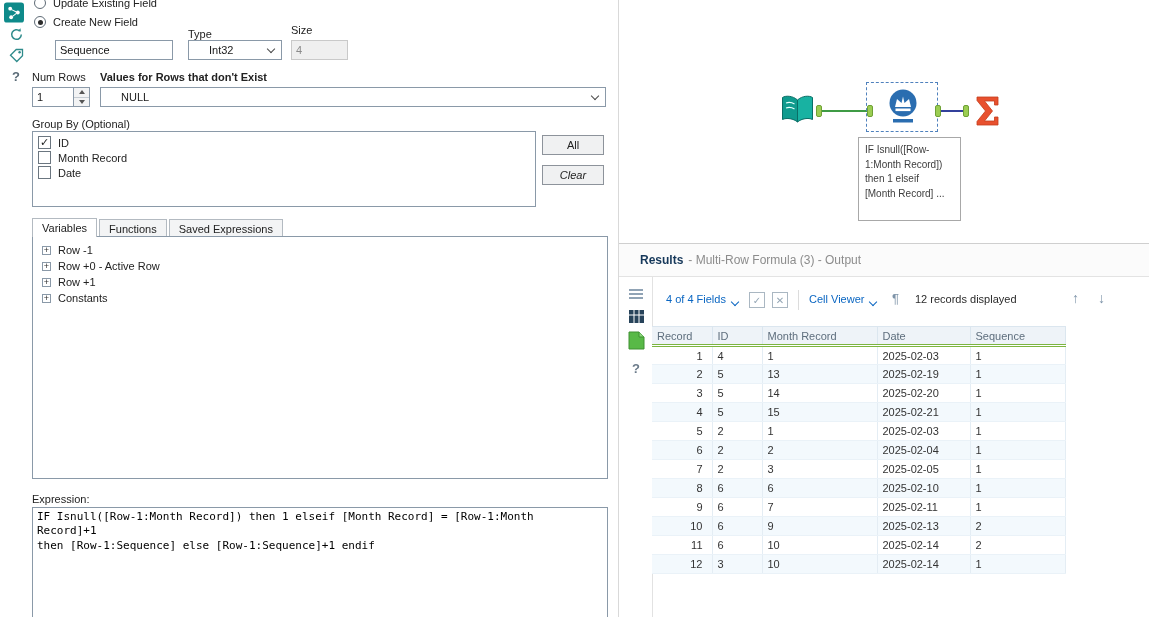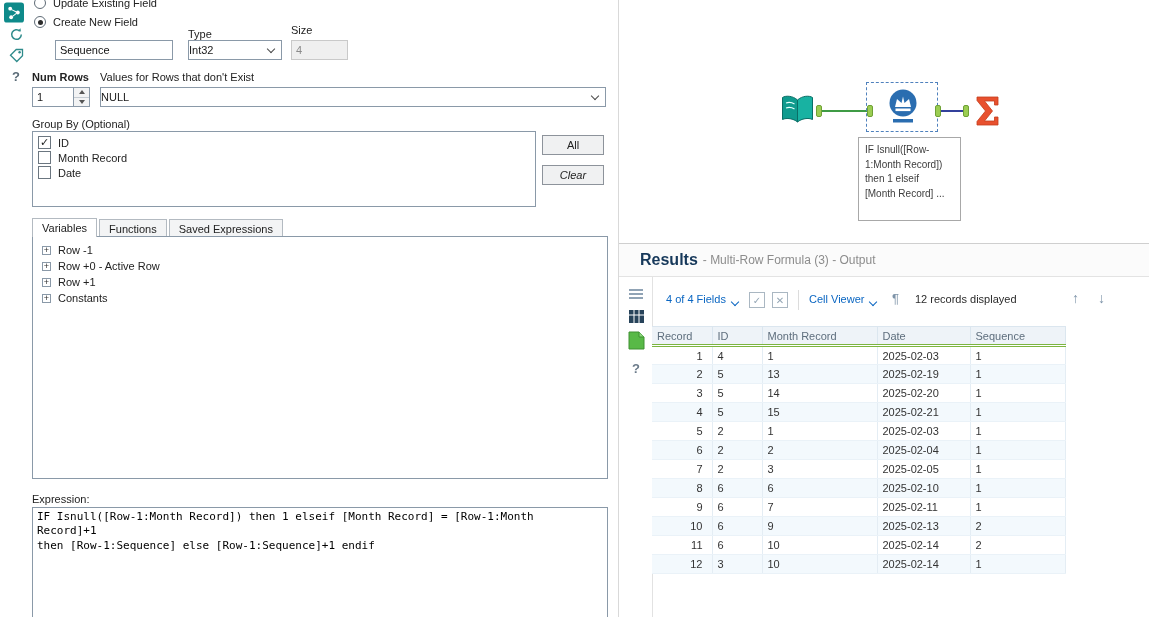--- a/index.html
+++ b/index.html
@@ -12,21 +12,21 @@
   .leftstrip { position:absolute; left:0; top:0; width:30px; height:617px; background:#fff; }
   .stripicon { position:absolute; left:6px; width:20px; height:20px; display:flex;
                align-items:center; justify-content:center; }
 
   
   .lbl { position:absolute; color:#222; white-space:nowrap; }
   .tb  { position:absolute; height:20px; border:1px solid #8a99a8; background:#fff;
          font:11px "Liberation Sans",sans-serif; padding:0 4px; color:#111; }
   .tb.disabled { background:#efefef; border-color:#c9c9c9; color:#8a8a8a; }
   .combo { position:absolute; height:20px; border:1px solid #8a99a8; background:#fff;
-           display:flex; align-items:center; justify-content:space-between; padding-left:0; }
+           display:flex; align-items:center; justify-content:space-between; padding-left:20px; }
   .chev { width:6px; height:6px; border-right:1.4px solid #4a4a4a; border-bottom:1.4px solid #4a4a4a;
           transform:rotate(45deg); flex:none; margin:-3px 7px 0 6px; }
   .chev.blue { border-color:#0a66c2; }
   .btn { position:absolute; width:62px; height:20px; background:#f0f1f2; border:1px solid #8d939b;
          display:flex; align-items:center; justify-content:center; color:#222; }
   .radio-row { position:absolute; display:flex; align-items:center; gap:7px; height:16px; }
   .radio { width:12px; height:12px; border:1px solid #5f6b76; border-radius:50%;
            background:#fff; position:relative; flex:none; }
   .radio.sel::after { content:""; position:absolute; inset:2.5px; border-radius:50%; background:#2b2b2b; }
   .spin { position:absolute; height:20px; border:1px solid #8a99a8; background:#fff; display:flex; }
@@ -73,21 +73,21 @@
   .conn { position:absolute; height:2px; }
   .selbox { position:absolute; border:1px dashed #4f81bd; background:transparent; }
   .annotation { position:absolute; border:1px solid #a8a8a8; background:#fff; padding:5px 6px;
                 font-size:10px; color:#3d3d3d; line-height:1.45; white-space:pre-line; }
 
   
   .results { position:absolute; left:619px; top:243px; width:530px; height:374px; background:#fff;
              border-top:1px solid #cfcfcf; }
   .res-header { position:absolute; left:0; top:0; width:530px; height:33px; background:#fbfbfb;
                 border-bottom:1px solid #e3e3e3; display:flex; align-items:center; padding-left:21px; }
-  .res-title { font-weight:bold; font-size:16px; color:#16385a; }
+  .res-title { font-weight:bold; font-size:12px; color:#16385a; }
   .res-sub { font-size:12px; color:#8c8c8c; margin-left:5px; }
   .res-strip { position:absolute; left:0; top:33px; width:33px; height:341px; }
   .res-strip .sicon { position:absolute; left:8px; width:18px; height:18px; display:flex;
                       align-items:center; justify-content:center; }
   .res-stripsep { position:absolute; left:33px; top:33px; width:1px; height:341px; background:#e2e2e2; }
   .res-toolbar { position:absolute; left:33px; top:33px; width:497px; height:49px; }
   .bluelink { position:absolute; top:16px; display:flex; align-items:flex-end; color:#0a66c2; white-space:nowrap; }
   .tbicon { position:absolute; top:15px; width:16px; height:16px; border:1px solid #aab7c2;
             color:#93a5b4; display:flex; align-items:center; justify-content:center; font-size:10px; background:#fff; }
   .vsep { position:absolute; top:13px; width:1px; height:20px; background:#dcdcdc; }
@@ -151,22 +151,22 @@
 
   <div class="lbl" style="left:188px;top:28px;">Type</div>
   <div class="combo" style="left:188px;top:40px;width:94px;">
     <span>Int32</span>
     <span class="chev"></span>
   </div>
 
   <div class="lbl" style="left:291px;top:24px;">Size</div>
   <input class="tb disabled" style="left: 291px; top: 40px; width: 57px;" disabled="" value="4">
 
-  <div class="lbl" style="left:32px;top:71px;font-weight:bold;">Num Rows</div>
-  <div class="lbl" style="left:100px;top:71px;">Values for Rows that don't Exist</div>
+  <div class="lbl" style="left:32px;top:71px;">Num Rows</div>
+  <div class="lbl" style="left:100px;top:71px;font-weight:bold;">Values for Rows that don't Exist</div>
 
   <div class="spin" style="left:32px;top:87px;width:58px;">
     <div class="val">1</div>
     <div class="spinbtns">
       <div>
           <span class="tri-up"></span>
         </div>
       <div>
           <span class="tri-dn"></span>
         </div>

